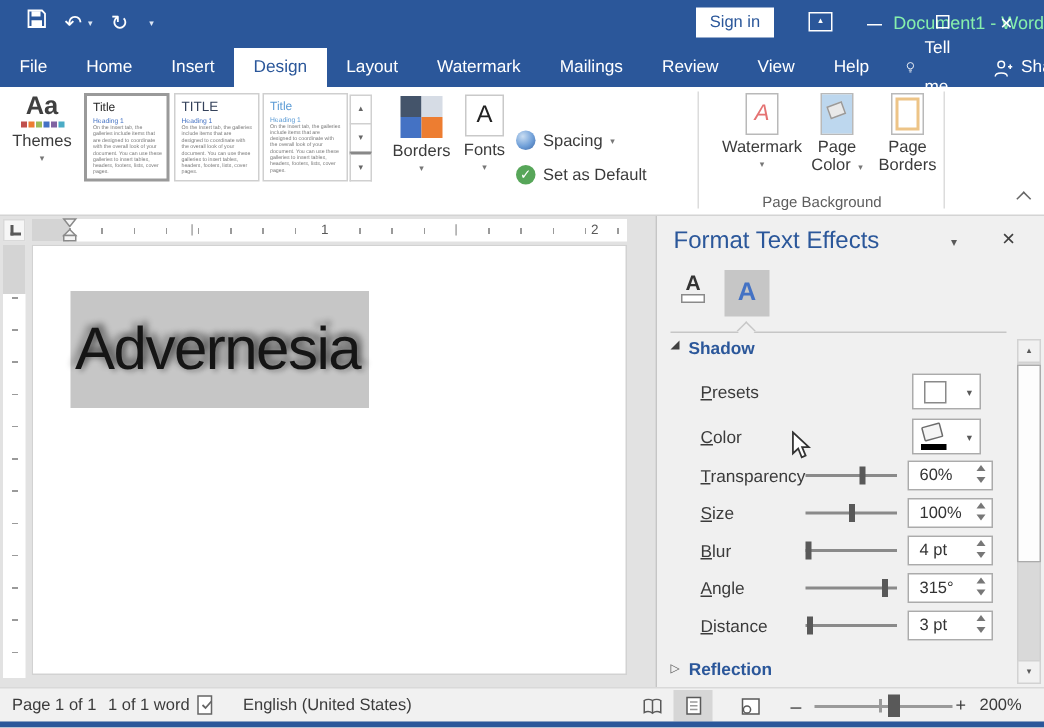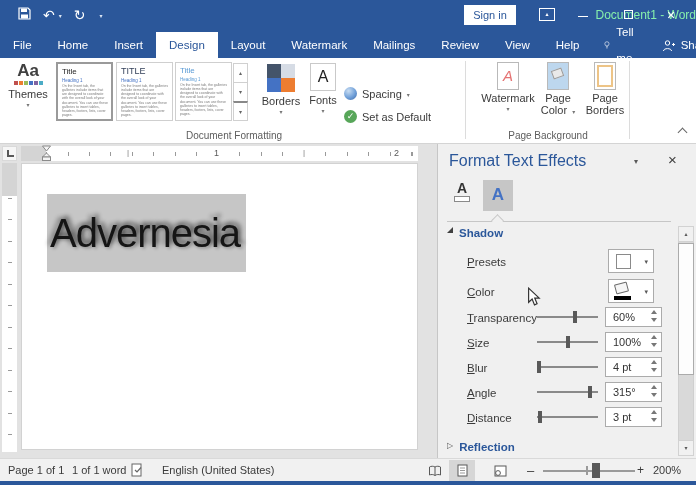--- a/index.html
+++ b/index.html
@@ -276,21 +276,20 @@
     </div>
     <div class="big-btn" style="left:582px; width:46px;">
       <div class="pageicon">
           <span class="pb-border"></span>
         </div>
       <span>Page</span><br>
       <span>Borders</span>
     </div>
     <div class="vsep" style="left:629px"></div>
 
-    <div class="grp-label" style="left:4px; width:460px;">Document Formatting</div>
     <div class="grp-label" style="left:468px; width:160px;">Page Background</div>
     <div class="collapse-chev">
         <b></b>
       </div>
   </div>
 
   <div class="corner-box">
       <span class="corner-L"></span>
     </div>
 

